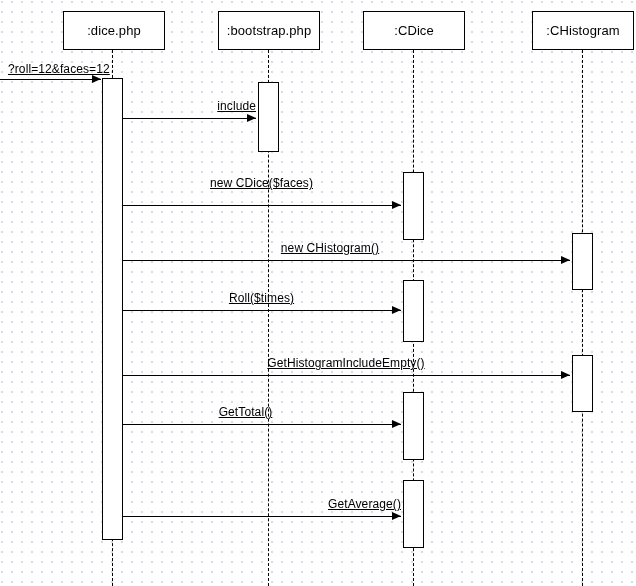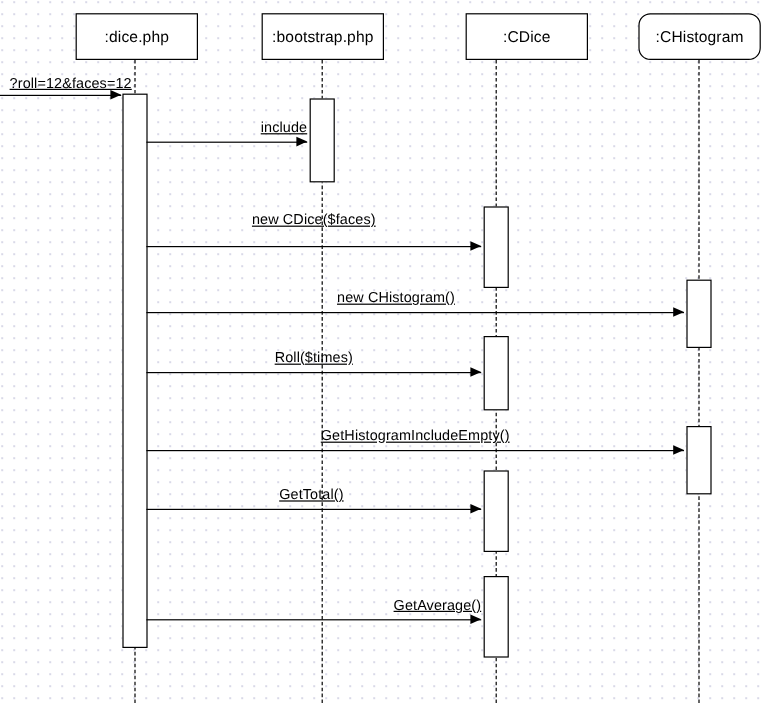--- a/index.html
+++ b/index.html
@@ -90,27 +90,27 @@
       <div class="lifeline-stem" style="left: 267.5px; top: 50px; height: 536px;"></div>
       <div class="activation" style="left: 257.5px; top: 82px; height: 70px;"></div>
       <div class="lifeline-box" style="left: 218px; top: 11px; width: 102px; height: 39px;">
         <span>:bootstrap.php</span>
       </div>
       <div class="lifeline-stem" style="left: 412.5px; top: 50px; height: 536px;"></div>
       <div class="activation" style="left: 402.5px; top: 172px; height: 68px;"></div>
       <div class="activation" style="left: 402.5px; top: 280px; height: 62px;"></div>
       <div class="activation" style="left: 402.5px; top: 392px; height: 68px;"></div>
       <div class="activation" style="left: 402.5px; top: 480px; height: 68px;"></div>
-      <div class="lifeline-box" style="left: 363px; top: 11px; width: 102px; height: 39px; margin-left: 25px;">
+      <div class="lifeline-box" style="left: 363px; top: 11px; width: 102px; height: 39px;">
         <span>:CDice</span>
       </div>
       <div class="lifeline-stem" style="left: 581.5px; top: 50px; height: 536px;"></div>
       <div class="activation" style="left: 571.5px; top: 233px; height: 57px;"></div>
       <div class="activation" style="left: 571.5px; top: 355px; height: 57px;"></div>
-      <div class="lifeline-box" style="left: 532px; top: 11px; width: 102px; height: 39px; border-radius: 10px;">
+      <div class="lifeline-box" style="left: 532px; top: 11px; width: 102px; height: 39px;">
         <span>:CHistogram</span>
       </div>
     </div>
   <div id="messages-layer">
       <div class="message" style="left: 0px; top: 79px; width: 101px;"></div>
       <div class="arrowhead" style="left: 92px; top: 75px;"></div>
       <div class="message-label" style="left: 8px; text-align: left; top: 62px;">?roll=12&amp;faces=12</div>
       <div class="message" style="left: 122px; top: 118px; width: 134px;"></div>
       <div class="arrowhead" style="left: 247px; top: 114px;"></div>
       <div class="message-label" style="left: 122px; width: 134px; text-align: right; top: 99px;">include</div>
@@ -121,18 +121,18 @@
       <div class="arrowhead" style="left: 561px; top: 256px;"></div>
       <div class="message-label" style="left: 106px; width: 448px; text-align: center; top: 241px;">new CHistogram()</div>
       <div class="message" style="left: 122px; top: 310px; width: 279px;"></div>
       <div class="arrowhead" style="left: 392px; top: 306px;"></div>
       <div class="message-label" style="left: 122px; width: 279px; text-align: center; top: 291px;">Roll($times)</div>
       <div class="message" style="left: 122px; top: 375px; width: 448px;"></div>
       <div class="arrowhead" style="left: 561px; top: 371px;"></div>
       <div class="message-label" style="left: 122px; width: 448px; text-align: center; top: 356px;">GetHistogramIncludeEmpty()</div>
       <div class="message" style="left: 122px; top: 424px; width: 279px;"></div>
       <div class="arrowhead" style="left: 392px; top: 420px;"></div>
-      <div class="message-label" style="left: 120px; width: 279px; text-align: center; top: 405px;">GetTotal()</div>
+      <div class="message-label" style="left: 106px; width: 279px; text-align: center; top: 405px;">GetTotal()</div>
       <div class="message" style="left: 122px; top: 516px; width: 279px;"></div>
       <div class="arrowhead" style="left: 392px; top: 512px;"></div>
       <div class="message-label" style="left: 122px; width: 279px; text-align: right; top: 497px;">GetAverage()</div>
     </div>
 </div>
 
 </body></html>

